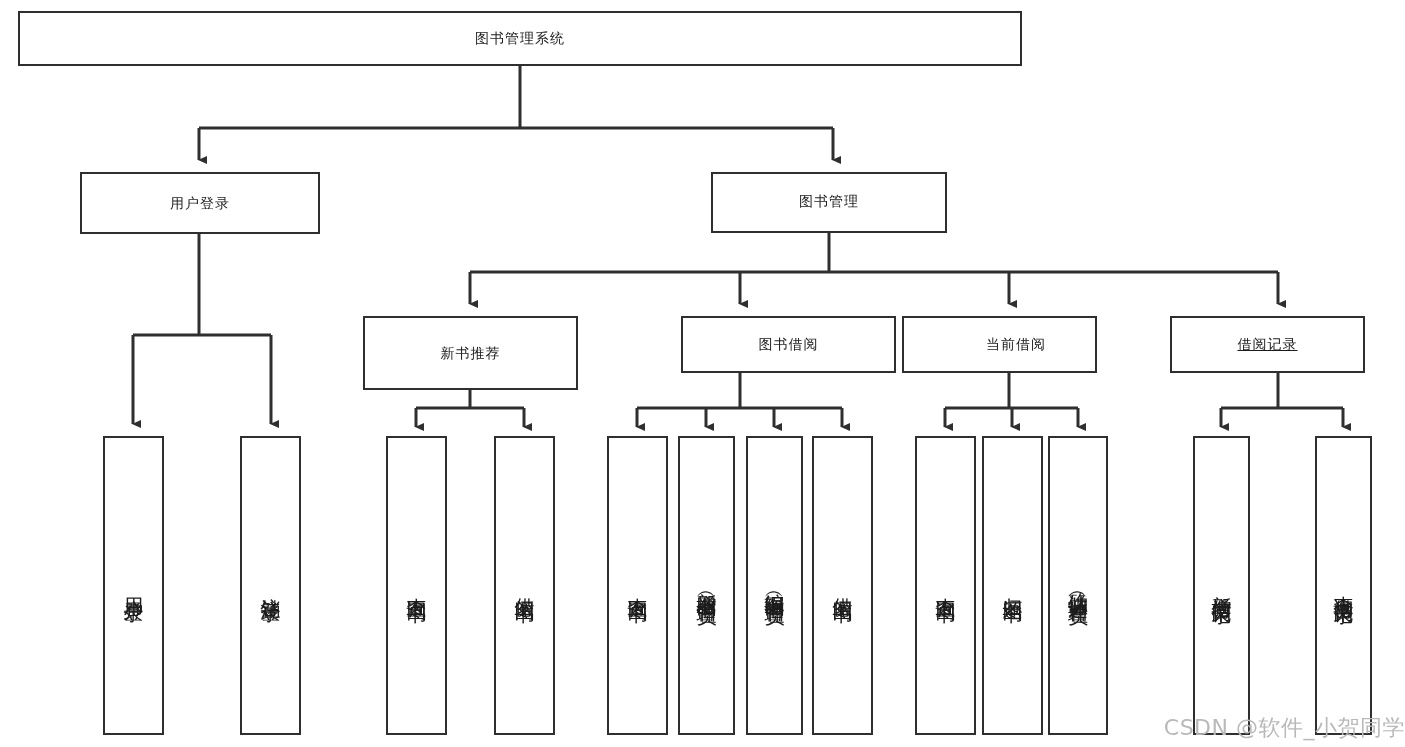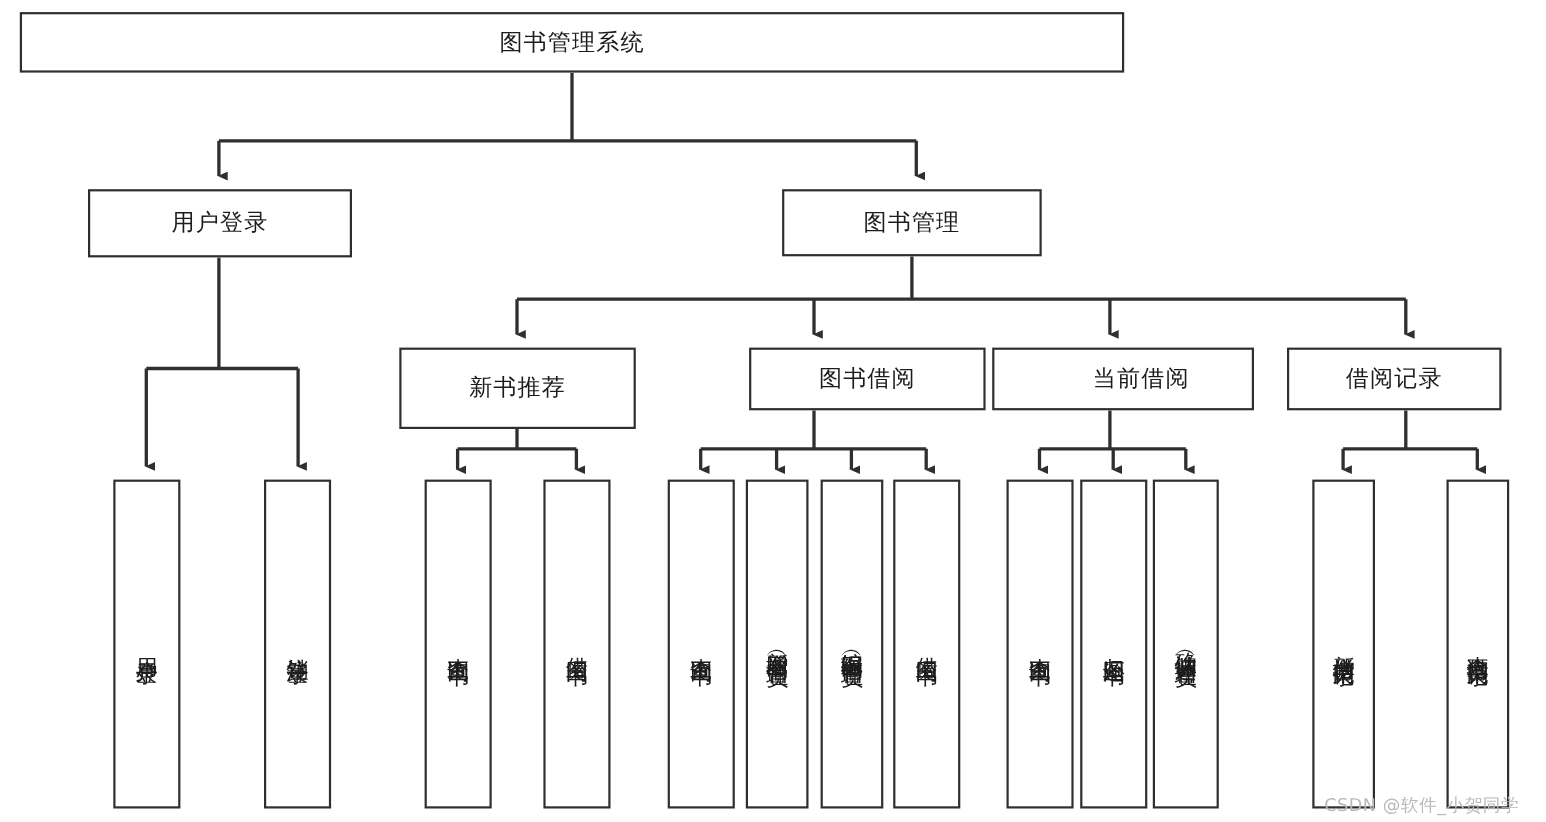--- a/index.html
+++ b/index.html
@@ -29,43 +29,43 @@
     position: absolute;
     box-sizing: border-box;
     border: 2px solid #2f2f2f;
     background: #ffffff;
     display: flex;
     align-items: center;
     justify-content: center;
     color: #1c1c1c;
   }
   .node-h .node-label {
-    font-size: 21px;
+    font-size: 14px;
     line-height: 1.2;
     letter-spacing: 1px;
     white-space: nowrap;
   }
   .node-v {
     align-items: center;
     justify-content: center;
   }
   .node-v .node-label {
     writing-mode: vertical-rl;
     text-orientation: upright;
     font-size: 20px;
     line-height: 1.45;
     letter-spacing: 2px;
     text-align: center;
     white-space: nowrap;
   }
   #watermark {
     position: absolute;
-    right: 24px;
+    right: 0;
     bottom: 4px;
-    font-size: 16px;
+    font-size: 22px;
     color: #b9b9b9;
     white-space: nowrap;
     letter-spacing: 0.5px;
     pointer-events: none;
   }
 </style>
 </head>
 <body>
 
 <div id="diagram-root">
@@ -130,24 +130,24 @@
   <div class="node node-h" style="left:711px; top:172px; width:236px; height:61px;font-family:Liberation Serif, serif;">
     <span class="node-label">图书管理</span>
   </div>
 
   <div class="node node-h" style="left:363px; top:316px; width:215px; height:74px;">
     <span class="node-label">新书推荐</span>
   </div>
   <div class="node node-h" style="left:633px; top:316px; width:215px; height:57px;margin-left:48px;">
     <span class="node-label">图书借阅</span>
   </div>
-  <div class="node node-h" style="left:902px; top:316px; width:238px; height:57px;padding-left:33px;">
+  <div class="node node-h" style="left:902px; top:316px; width:195px; height:57px;padding-left:33px;">
     <span class="node-label">当前借阅</span>
   </div>
-  <div class="node node-h" style="left:1170px; top:316px; width:195px; height:57px;">
+  <div class="node node-h" style="left:1170px; top:316px; width:195px; height:57px;text-decoration:underline;">
     <span class="node-label">借阅记录</span>
   </div>
 
   <div class="node node-v" style="left:103px; top:436px; width:61px; height:299px;">
     <span class="node-label">用户登录</span>
   </div>
   <div class="node node-v" style="left:240px; top:436px; width:61px; height:299px;">
     <span class="node-label">注销登录</span>
   </div>
 

